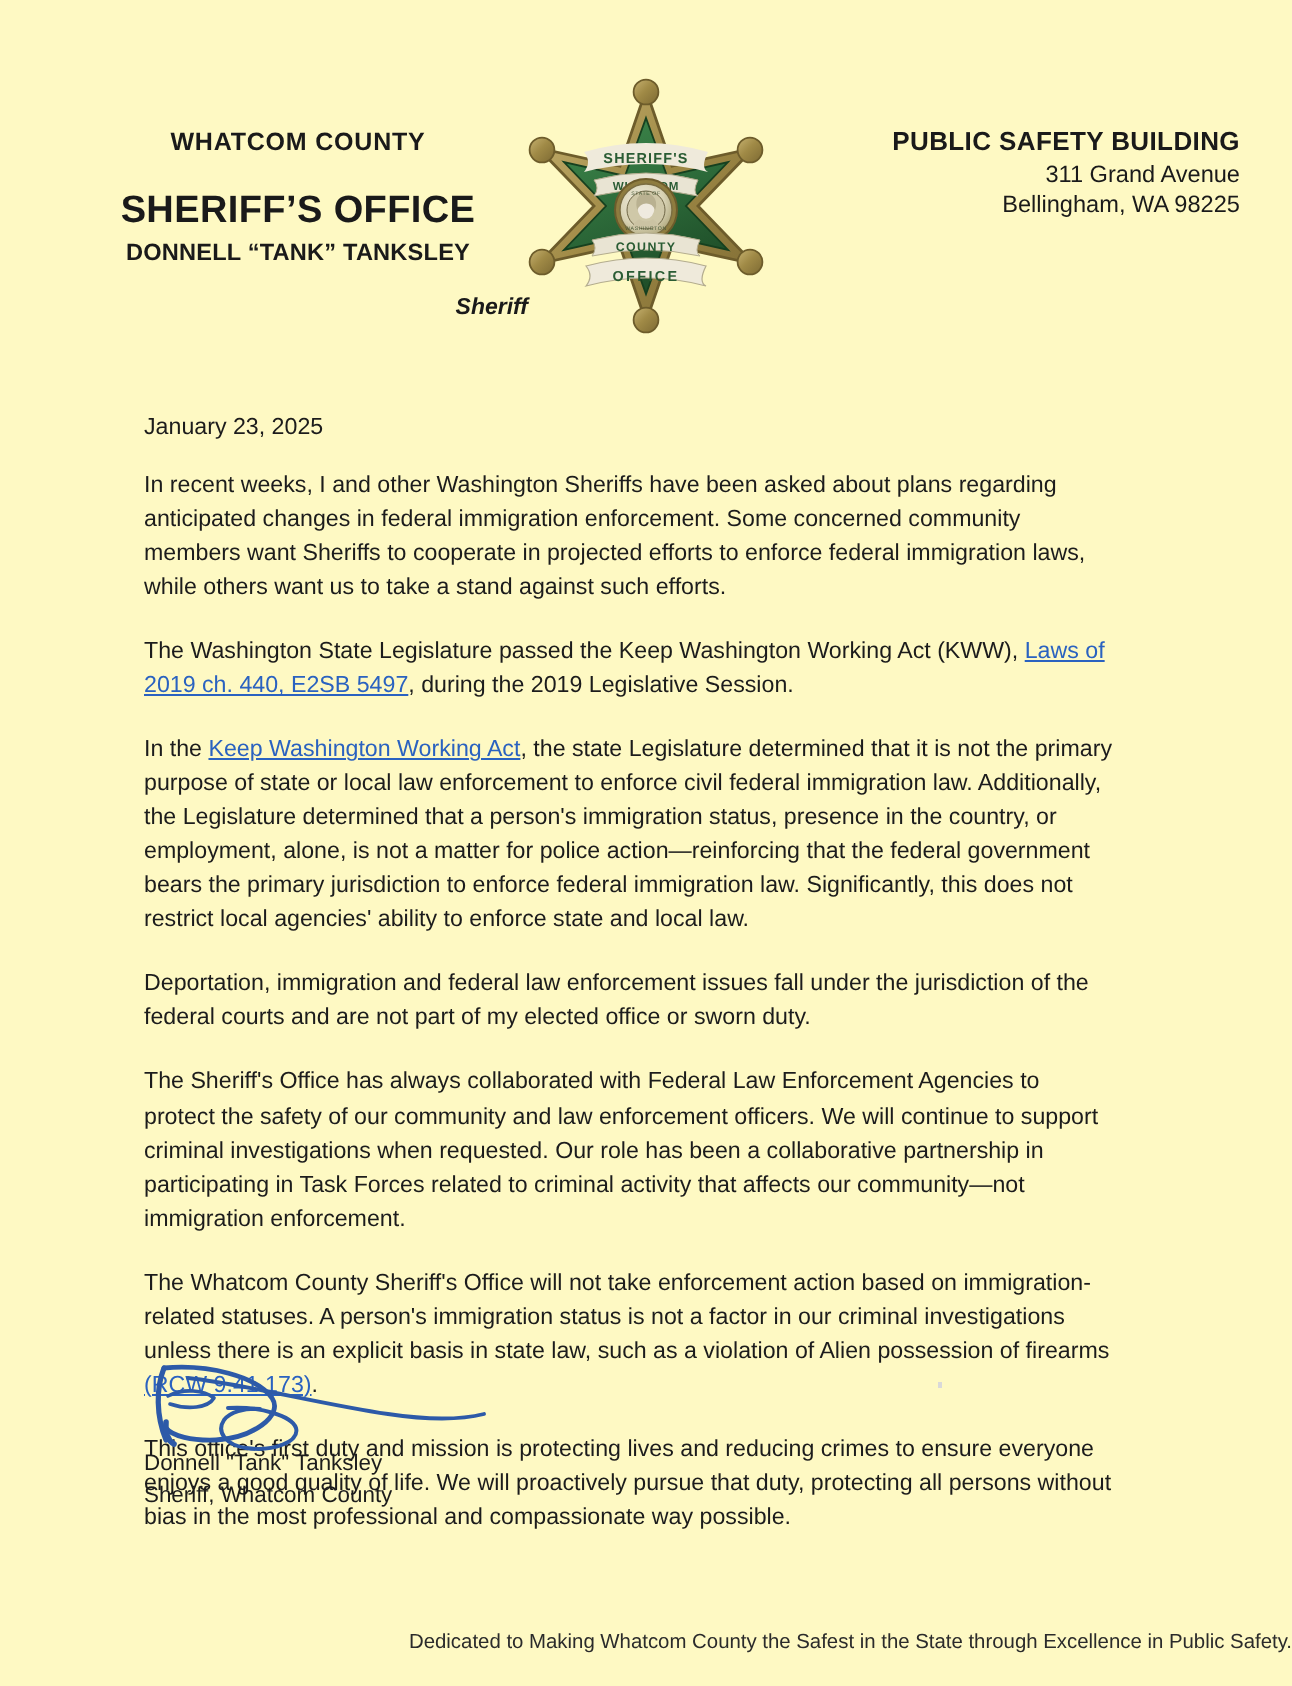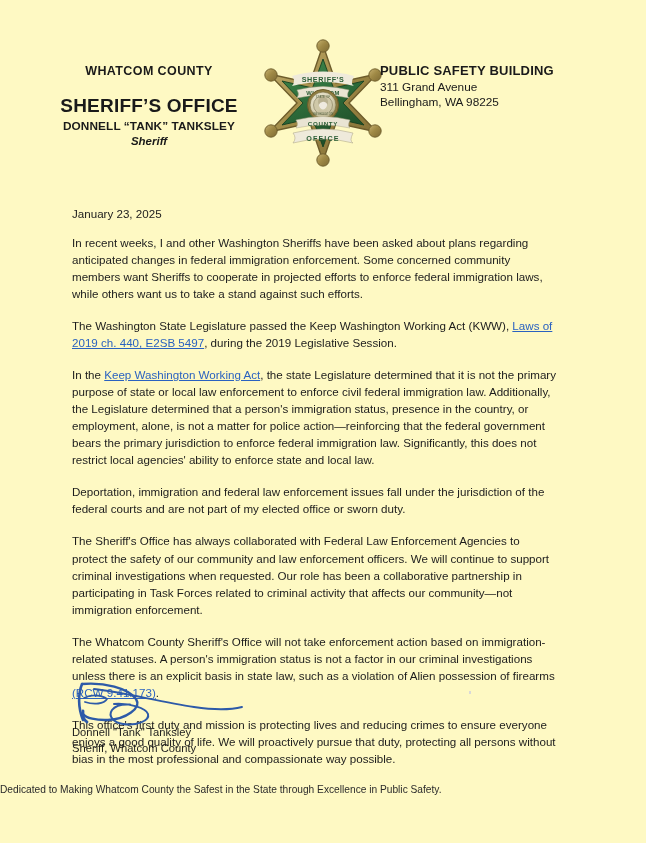--- a/index.html
+++ b/index.html
@@ -53,29 +53,30 @@
   .lh-line3 {
     font-size: 11.8px;
     font-weight: bold;
     letter-spacing: 0.1px;
     margin-top: 3px;
   }
   .lh-line4 {
     font-size: 11.5px;
     font-weight: bold;
     font-style: italic;
-    margin-top: 1px;
+    margin-top: 14px;
+    text-align: right;
   }
 
   .lh-right {
     position: absolute;
     right: 26px;
     top: 12px;
     width: 240px;
-    text-align: left;
+    text-align: right;
     line-height: 1.35;
   }
   .lh-rline1 {
     font-size: 13px;
     font-weight: bold;
     letter-spacing: 0.2px;
   }
   .lh-rline {
     font-size: 11.8px;
   }
@@ -130,22 +131,22 @@
     line-height: 1.42;
     margin-top: -3px;
     color: #1c1c1c;
   }
 
   
   .footer {
     position: absolute;
     left: 0;
     right: 0;
-    top: 784px;
-    text-align: left;
+    top: 816px;
+    text-align: right;
     font-size: 10.2px;
     color: #2b2b2b;
   }
 
   .speck {
     position: absolute;
     left: 469px;
     top: 691px;
     width: 2px;
     height: 3px;

